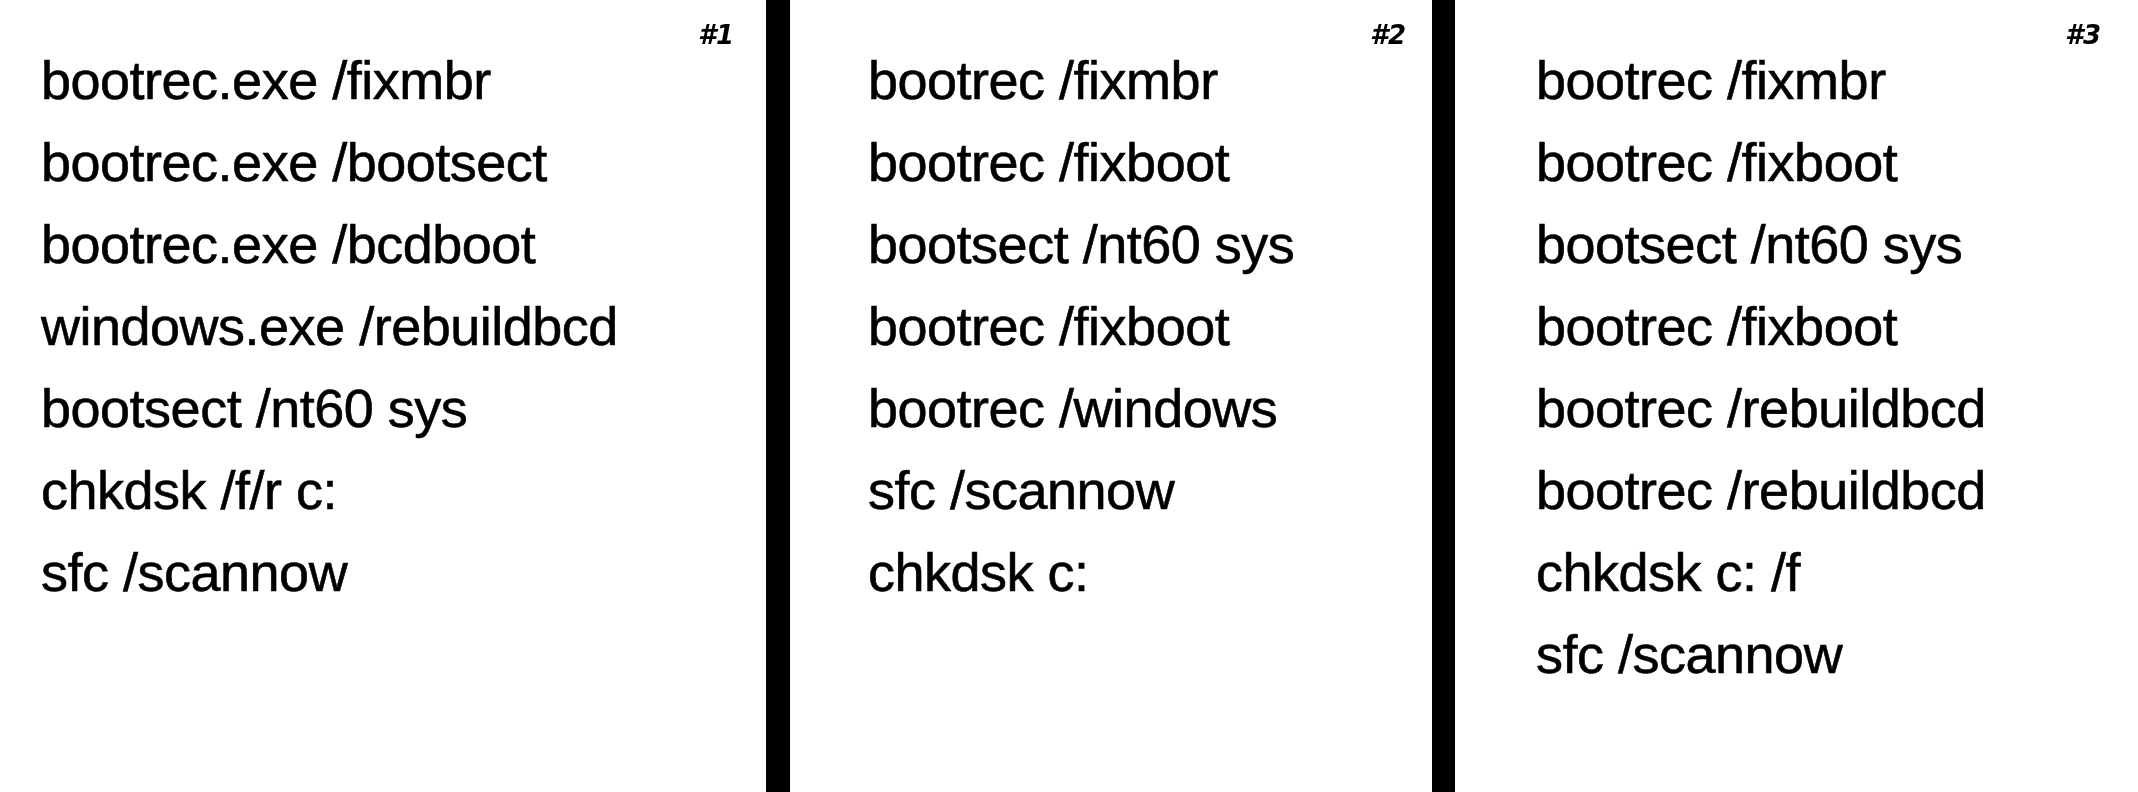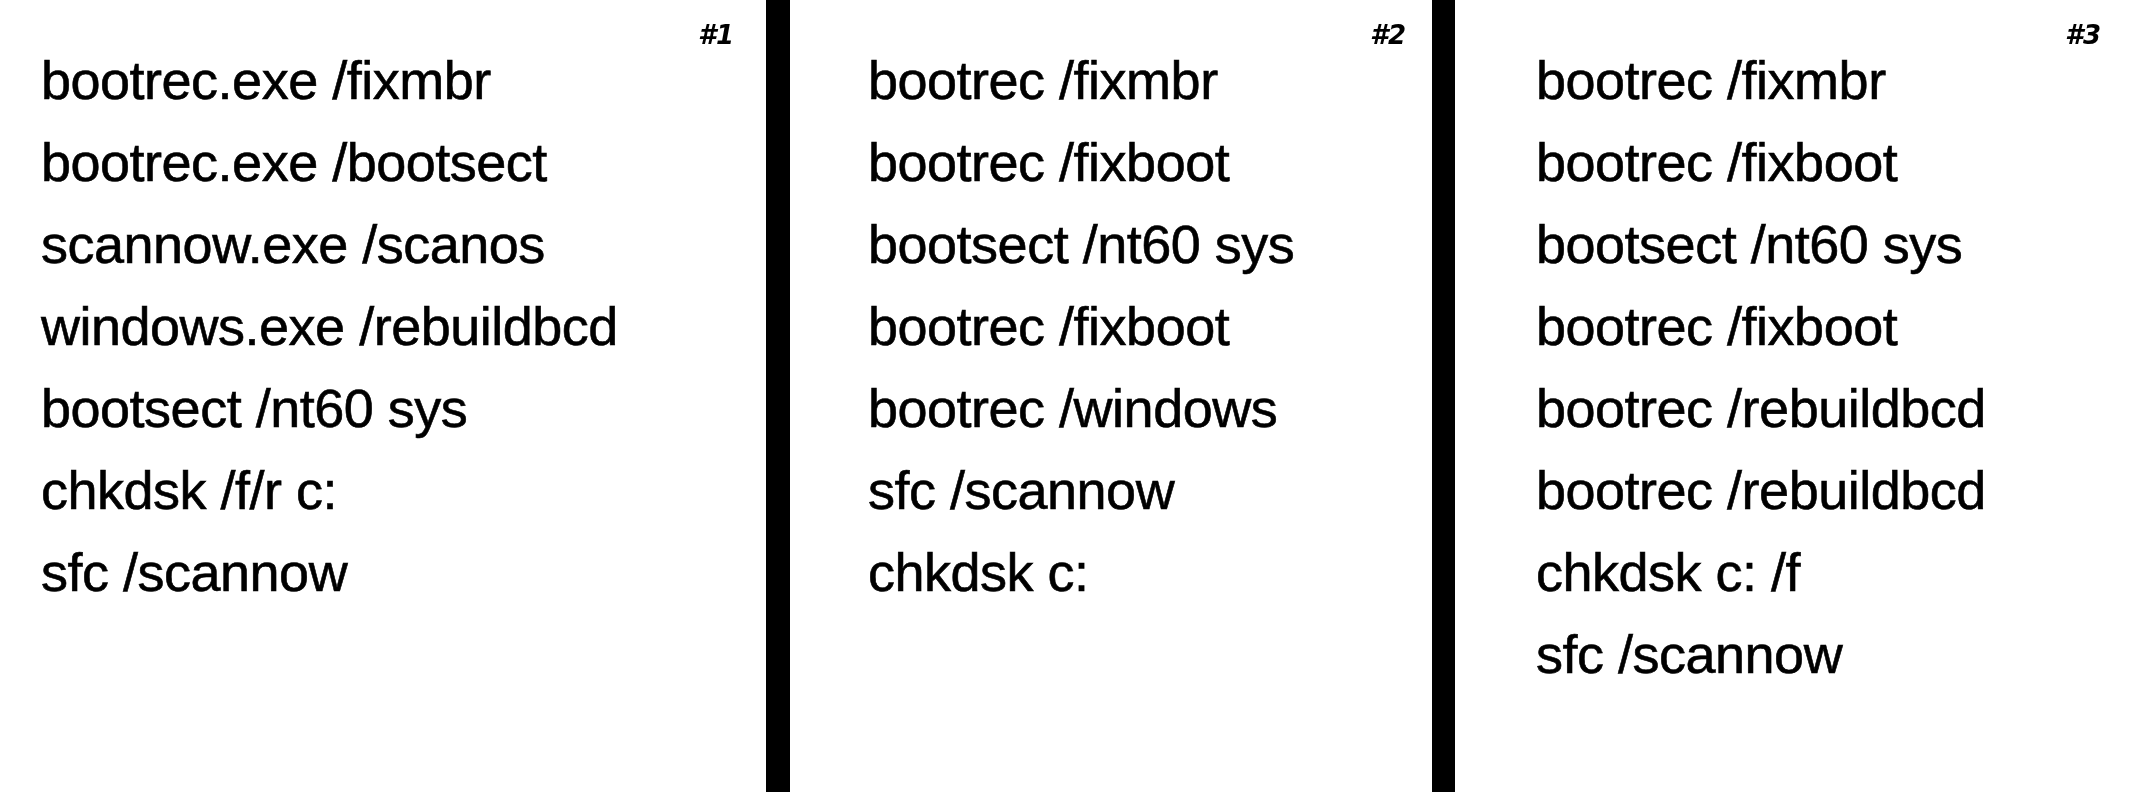--- a/index.html
+++ b/index.html
@@ -67,21 +67,21 @@
     #panel-3 .label { left: 610px; }
   </style>
 </head>
 <body>
 
 <div class="panel" id="panel-1">
   <span class="label">#1</span>
   <ul class="cmd-list">
     <li class="cmd">bootrec.exe /fixmbr</li>
     <li class="cmd">bootrec.exe /bootsect</li>
-    <li class="cmd">scannow.exe /scanos</li>
+    <li class="cmd">bootrec.exe /bcdboot</li>
     <li class="cmd">windows.exe /rebuildbcd</li>
     <li class="cmd">bootsect /nt60 sys</li>
     <li class="cmd">chkdsk /f/r c:</li>
     <li class="cmd">sfc /scannow</li>
   </ul>
 </div>
 
 <div class="divider" id="divider-1"></div>
 
 <div class="panel" id="panel-2">

